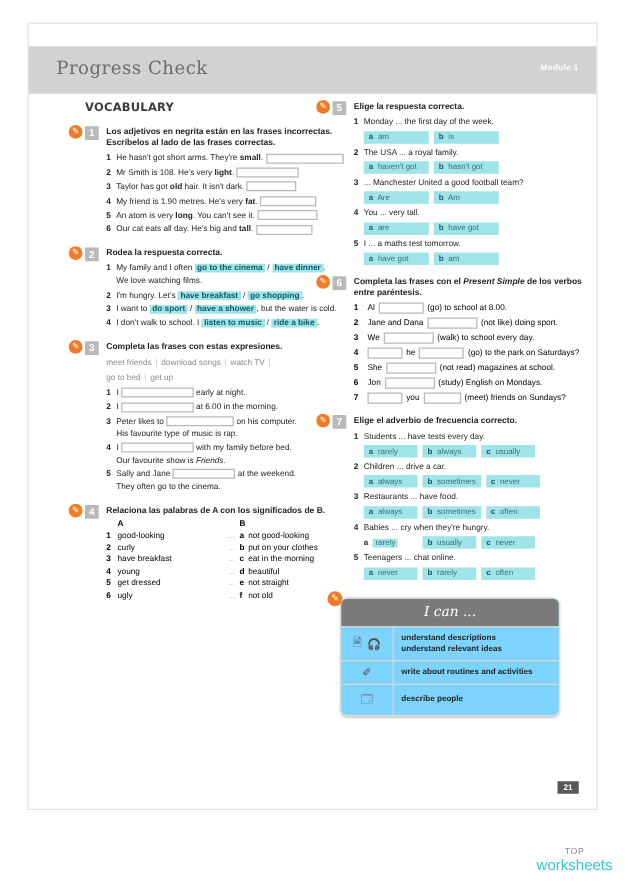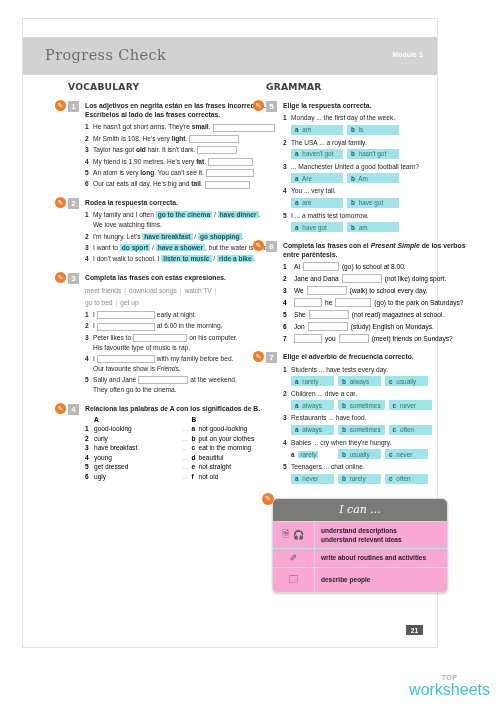--- a/index.html
+++ b/index.html
@@ -11,21 +11,21 @@
   }
   #page {
     position: relative;
     width: 500px; height: 707px;
     background: #ffffff;
   }
   
   .sheet {
     position: absolute;
     left: 22px; top: 18px;
-    width: 416px; height: 630px;
+    width: 456px; height: 630px;
     background: #ffffff;
     border: 1px solid #e2e2e2;
   }
   .grey-band {
     position: absolute;
     left: 0; top: 18px;
     width: 100%; height: 38px;
     background: #d2d2d2;
   }
   .title {
@@ -184,21 +184,21 @@
     background: #f07c28;
   }
   .ican-pencil::after {
     content: "\270E";
     position: absolute; left: 0; top: 0; width: 12px; height: 12px;
     font-size: 7.5px; color: #fff; text-align: center; line-height: 12.5px;
   }
   .ican-box {
     border-radius: 6px;
     overflow: hidden;
-    background: #f9a8d4;
+    background: #7dd3fc;
     box-shadow: 0 1px 2px rgba(0,0,0,.22);
     border: 1px solid #dcdcdc;
   }
   .ican-title {
     background: #7a7a7a;
     color: #ffffff;
     text-align: center;
     font-family: "DejaVu Serif", serif;
     font-style: italic;
     font-size: 11px;
@@ -234,21 +234,21 @@
   }
 
   
   .footer {
     position: absolute;
     right: 10px; bottom: 8px;
     text-align: center;
     line-height: 1.1;
   }
   .footer .top { font-size: 7px; color: #8b8b8b; letter-spacing: .5px; }
-  .footer .ws  { font-size: 16px; color: #39c3d4; }
+  .footer .ws  { font-size: 12px; color: #39c3d4; }
 </style>
 </head>
 <body>
 
 <div id="page">
   <div class="sheet">
     <div class="grey-band"></div>
     <div class="title">Progress Check</div>
     <div class="module-badge">Module 1</div>
 
@@ -401,21 +401,20 @@
                   <span class="ltr">f</span>
                   <span>not old</span>
                 </div>
               </div>
             </div>
           </div>
         </div>
     </div>
 
     <div class="col col-right">
-      <div class="sec-head">GRAMMAR</div>
       <div id="ex5-mount">
           <div class="ex">
             <span class="ex-pencil"></span>
             <span class="ex-num">5</span>
             <div class="ex-instr">Elige la respuesta correcta.</div>
             <div>
               <div class="q">
                 <span class="q-n">1</span>
                 <span class="q-t">Monday ... the first day of the week.</span>
               </div>

